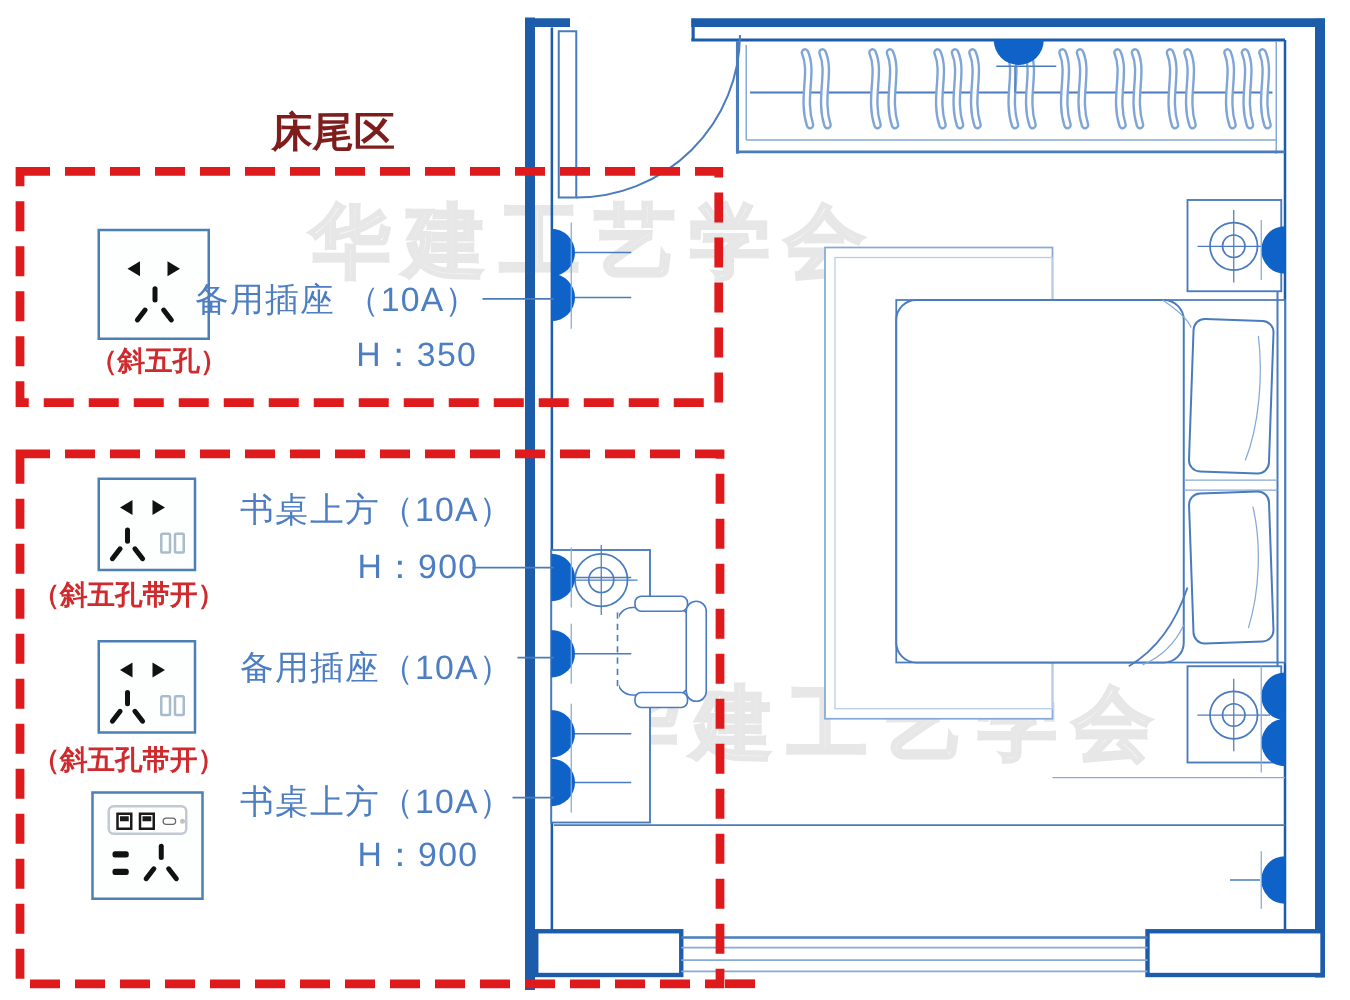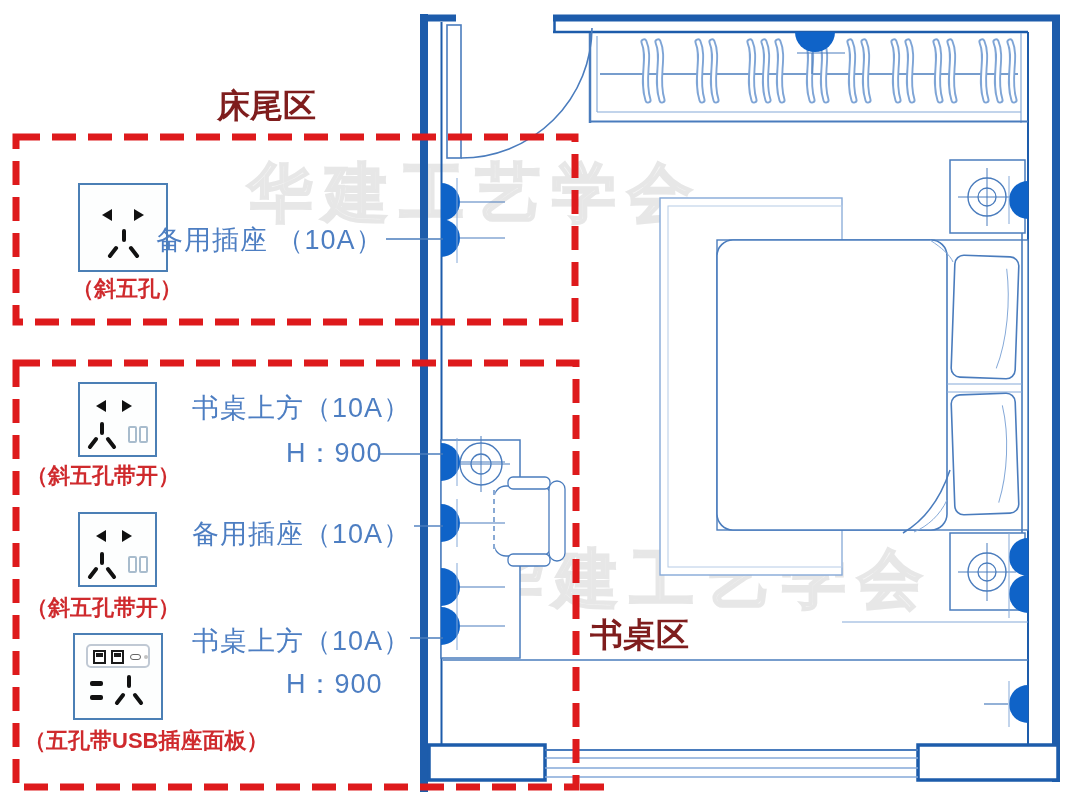--- a/index.html
+++ b/index.html
@@ -192,31 +192,31 @@
     </g>
 
     <g fill="none" stroke="#de1a1c" stroke-width="7">
       <rect x="16" y="137" width="559" height="185" stroke-dasharray="24 12"></rect>
       <rect x="16" y="363" width="560" height="424" stroke-dasharray="24 12"></rect>
       <line x1="580" y1="787" x2="604" y2="787"></line>
     </g>
   </svg>
 
   <div class="zone-title" style="left:217px;top:84px;">床尾区</div>
-  <div class="zone-title" style="left:590px;top:613px;">书桌区</div>
 
   <div class="sock" style="left:78px;top:183px;width:90px;height:89px;">
     <span class="tri-l" style="left:22px;top:24px;"></span>
     <span class="tri-r" style="left:54px;top:24px;"></span>
     <span class="vbar" style="left:42px;top:44px;"></span>
     <span class="sl" style="left:31px;top:60px;"></span>
     <span class="sr" style="left:52px;top:60px;"></span>
   </div>
   <div class="red-cap" style="left:72px;top:274px;">（斜五孔）</div>
   <div class="blue-text" style="left:156px;top:222px;">备用插座 （10A）</div>
+  <div class="blue-text" style="left:285px;top:266px;">H：350</div>
 
   <div class="sock" style="left:78px;top:382px;width:79px;height:75px;">
     <span class="tri-l" style="left:16px;top:16px;"></span>
     <span class="tri-r" style="left:42px;top:16px;"></span>
     <span class="vbar" style="left:20px;top:38px;"></span>
     <span class="sl" style="left:11px;top:52px;"></span>
     <span class="sr" style="left:29px;top:52px;"></span>
     <span class="sw" style="left:48px;top:42px;"></span>
     <span class="sw" style="left:59px;top:42px;"></span>
   </div>
@@ -242,17 +242,16 @@
       <span class="usbA" style="left:23px;top:4px;"></span>
       <span class="usbC" style="left:42px;top:8px;"></span>
       <span style="left:56px;top:9px;width:4px;height:4px;border-radius:50%;background:#c2c2c2;"></span>
     </span>
     <span class="hbar" style="left:15px;top:46px;"></span>
     <span class="hbar" style="left:15px;top:60px;"></span>
     <span class="vbar" style="left:52px;top:40px;"></span>
     <span class="sl" style="left:43px;top:57px;"></span>
     <span class="sr" style="left:61px;top:57px;"></span>
   </div>
-  <div class="red-cap" style="left:24px;top:726px;">（五孔带USB插座面板）</div>
   <div class="blue-text" style="left:192px;top:623px;">书桌上方（10A）</div>
   <div class="blue-text" style="left:286px;top:666px;">H：900</div>
 
 </div>
 
 </body></html>

